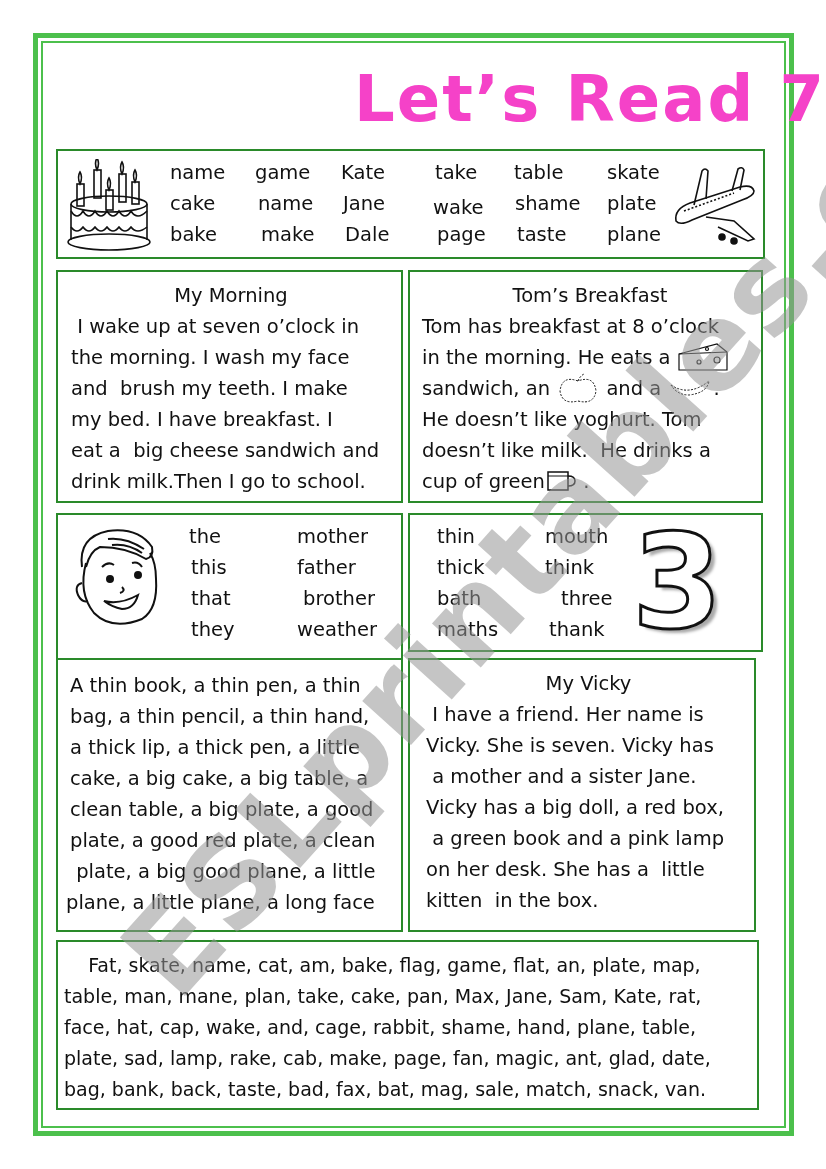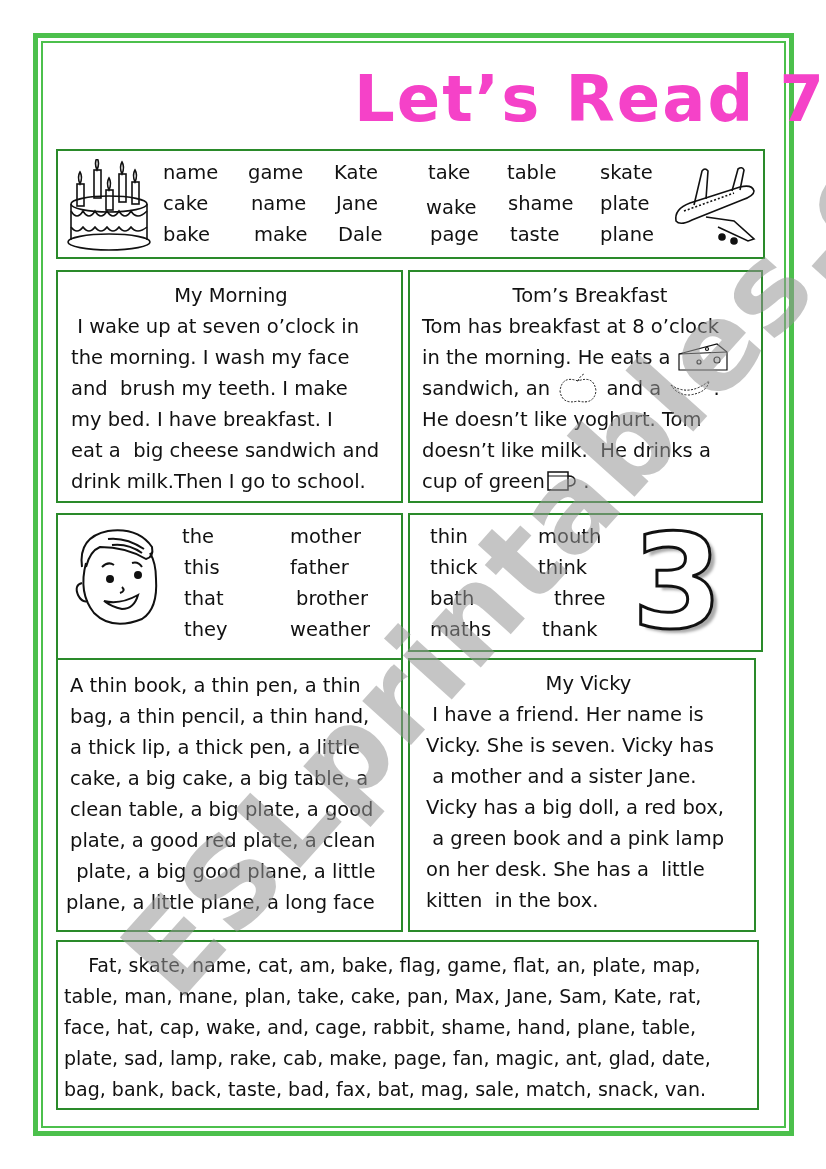--- a/index.html
+++ b/index.html
@@ -7,21 +7,21 @@
          font-family:"DejaVu Sans", sans-serif; color:#111; }
   .frame { position:absolute; box-sizing:border-box; }
   .frame-outer { left:33px; top:33px; width:761px; height:1103px; border:5px solid #4cc04c; }
   .frame-mid   { left:41px; top:41px; width:745px; height:1087px; border:2px solid #4cc04c; }
   .title { position:absolute; left:0; top:62px; width:826px; text-align:right;
            font-family:"DejaVu Sans", sans-serif; font-weight:bold; font-size:64px;
            color:#f542c8; letter-spacing:2px; line-height:74px; }
   .box { position:absolute; box-sizing:border-box; border:2px solid #2a8a2a; background:#fff; }
   .txt { font-family:"DejaVu Sans", sans-serif; font-size:19.5px; line-height:31px; color:#111; }
   .center { text-align:center; }
-  .wordgrid { position:absolute; font-family:"DejaVu Sans", sans-serif; font-size:19.5px; color:#111; }
+  .wordgrid { position:absolute; font-family:"DejaVu Sans", sans-serif; font-size:19.5px; color:#111;margin-left:7px; }
   .wordgrid .w { position:absolute; white-space:nowrap; }
   .para-line { white-space:nowrap; }
   .icon { position:absolute; }
   .watermark { position:absolute; left:60px; top:560px; font-family:"DejaVu Sans", sans-serif;
                font-weight:bold; font-size:120px; color:rgba(150,150,150,0.55);
                transform:rotate(-48deg); transform-origin:left top; white-space:nowrap;
                pointer-events:none; letter-spacing:2px; }
 </style>
 </head>
 <body>

